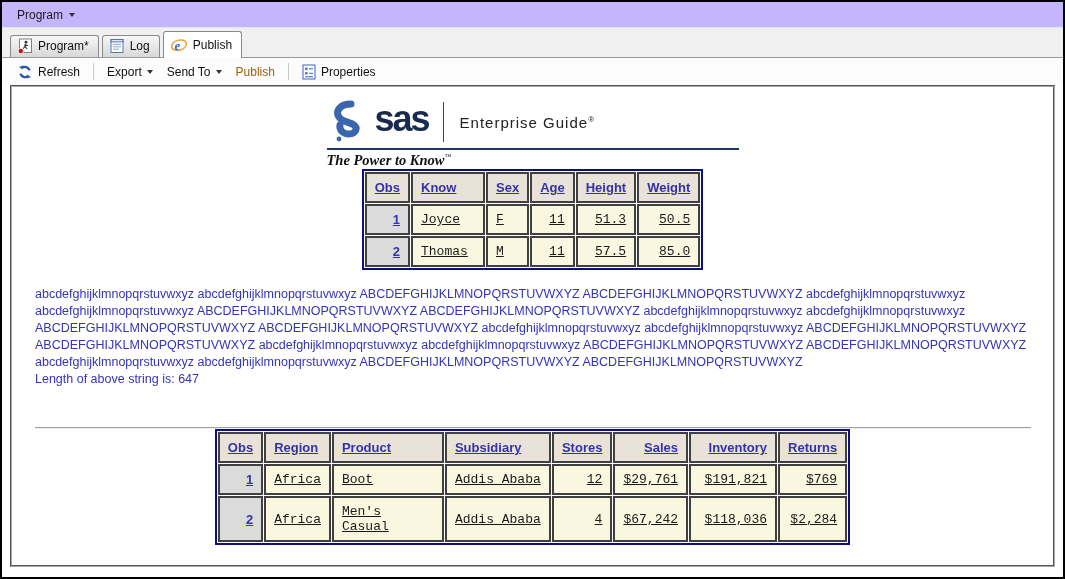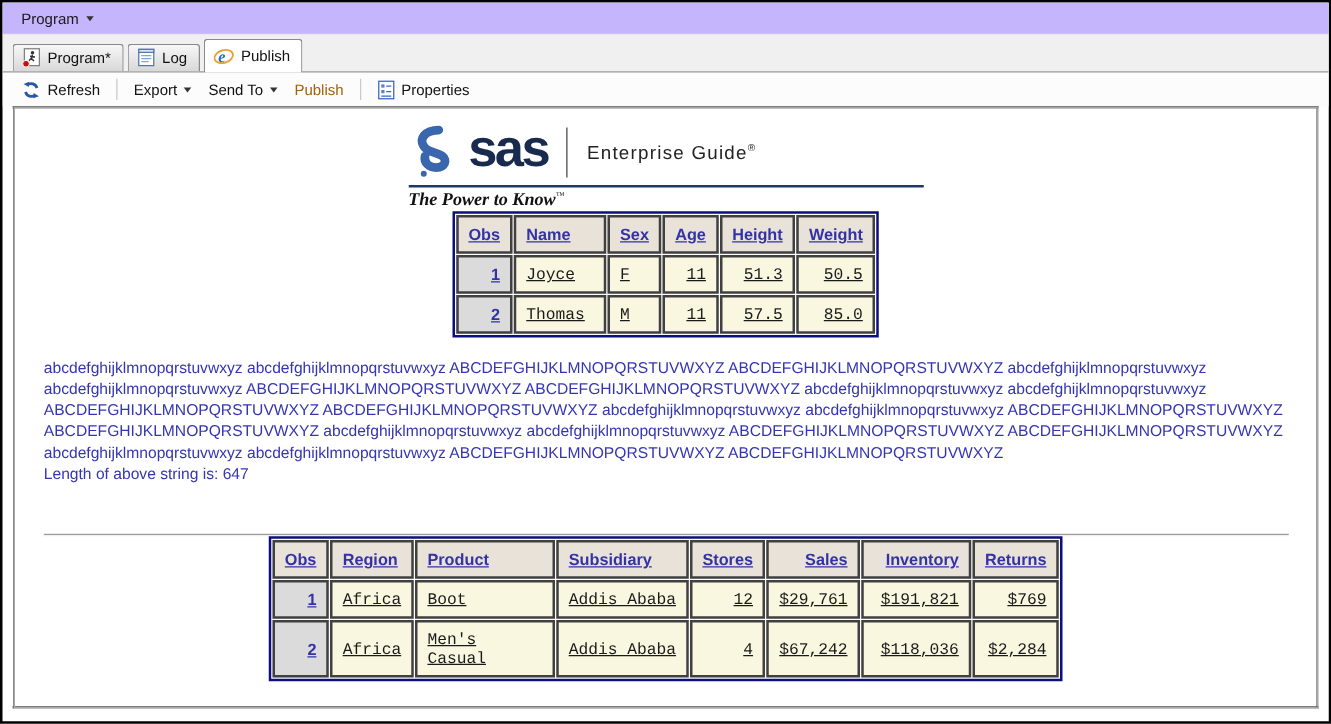--- a/index.html
+++ b/index.html
@@ -52,21 +52,21 @@
   .content-wrap { margin: 0 8px; }
   .content-panel {
     height: 482px; background: #fff; overflow: hidden;
     border: 2px groove #a8a8a8;
     padding-top: 11px;
   }
   
   .banner { width: 412px; margin: 0 auto; }
   .banner-row { display: flex; align-items: center; }
   .logo-word {
-    font-size: 42px; font-weight: bold; letter-spacing: -2px;
+    font-size: 36px; font-weight: bold; letter-spacing: -2px;
     color: #182a4e; line-height: 1; padding-bottom: 6px;
   }
   .logo-divider { width: 1px; height: 40px; background: #444; margin: 0 16px 0 14px; }
   .product-name { font-size: 15px; color: #222; letter-spacing: 1px; text-align: right; }
   .product-name sup { font-size: 8px; }
   .banner-underline { border-bottom: 2px solid #1f3864; margin-top: 2px; }
   .tagline {
     text-align: left; font-family: "Liberation Serif", serif;
     font-style: italic; font-weight: bold; font-size: 14.5px; color: #111;
     margin-top: 2px; padding-right: 2px;
@@ -191,21 +191,21 @@
       <span class="product-name"><span>Enterprise Guide</span><sup>®</sup></span>
     </div>
     <div class="banner-underline"></div>
     <div class="tagline"><span>The Power to Know</span><sup>™</sup></div>
   </div>
 
   <table class="sas tbl1">
     <thead>
       <tr>
         <th class="ac" style="width:42px">Obs</th>
-        <th class="al" style="width:74px">Name</th>
+        <th class="al" style="width:74px">Know</th>
         <th class="al" style="width:42px">Sex</th>
         <th class="ar" style="width:40px">Age</th>
         <th class="ar" style="width:56px">Height</th>
         <th class="ar" style="width:60px">Weight</th>
       </tr>
     </thead>
     <tbody>
       <tr>
         <td class="obs">1</td>
         <td class="data al">Joyce</td>

